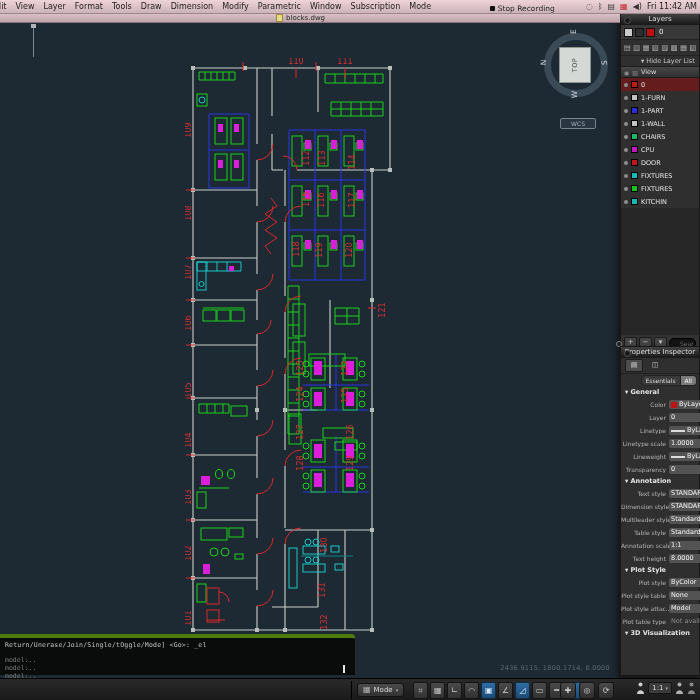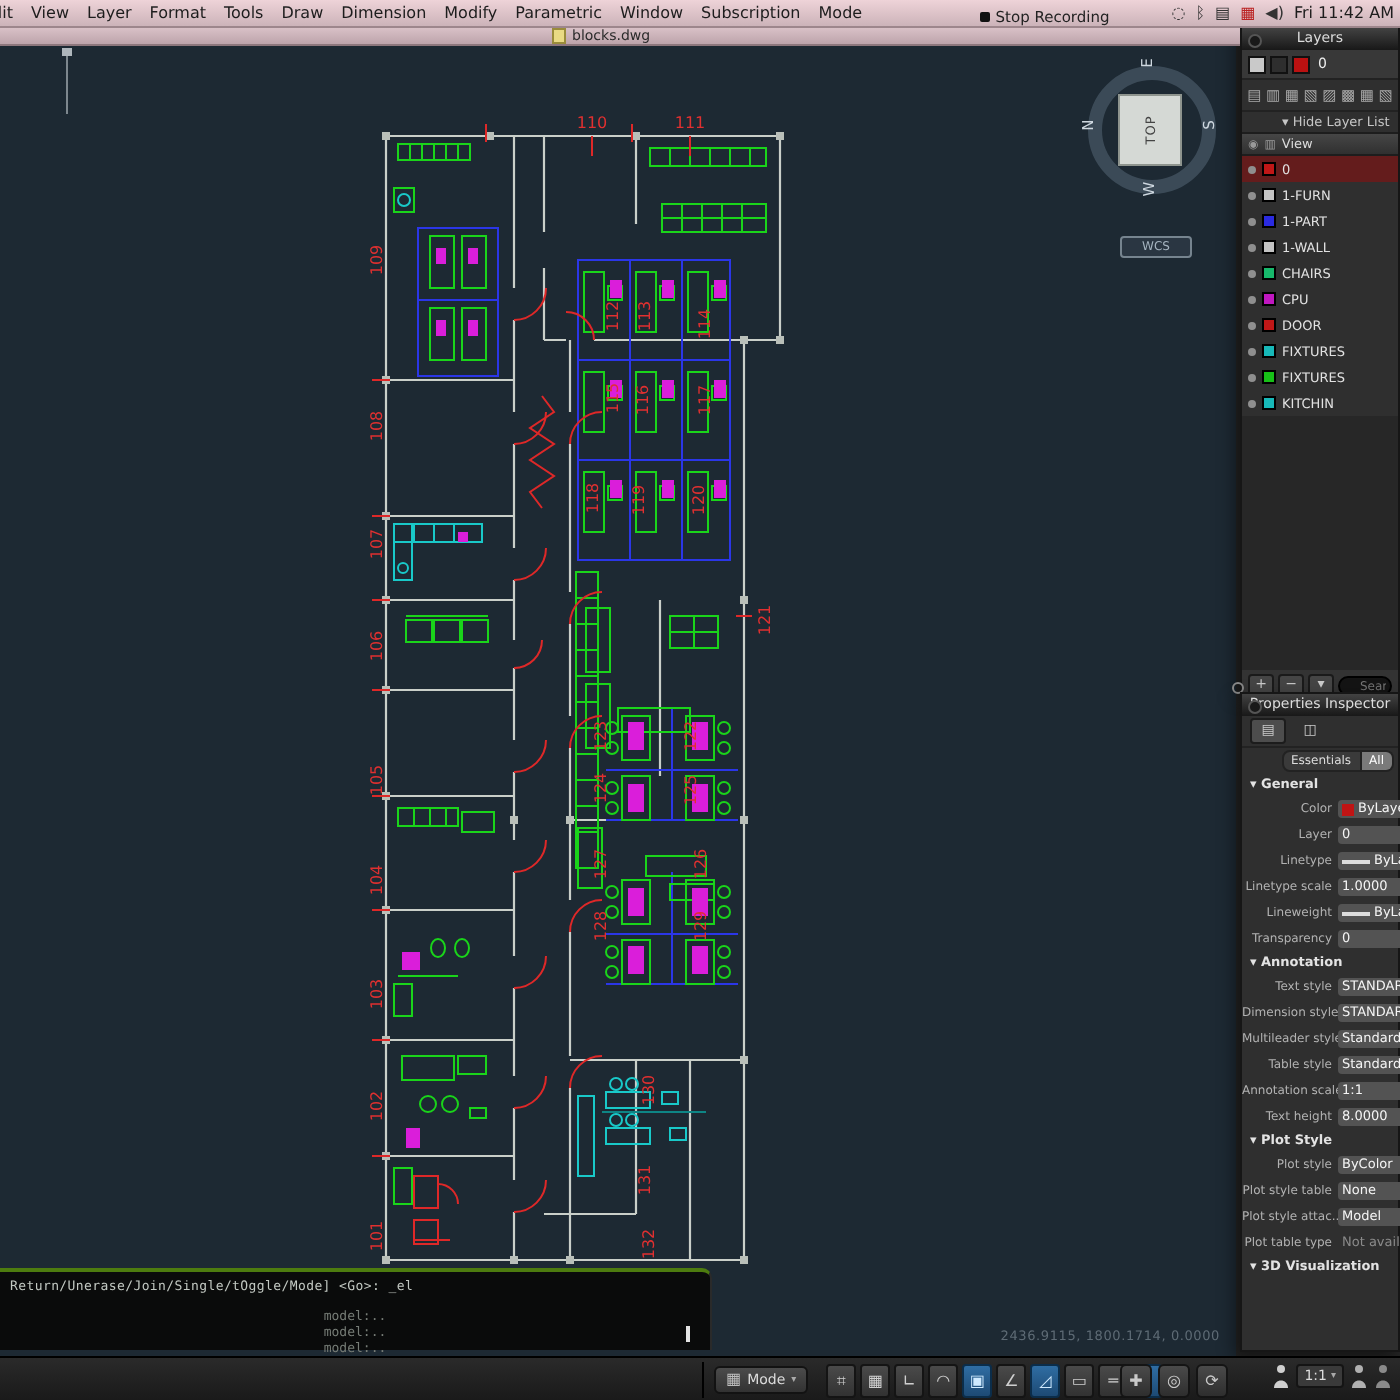--- a/index.html
+++ b/index.html
@@ -33,24 +33,24 @@
   #vc-ring{position:absolute;left:8px;top:5px;width:50px;height:50px;border:7px solid rgba(125,145,165,.32);border-radius:50%;}
   .vc-letter{position:absolute;font-size:7.5px;color:#cfd8e0;transform:rotate(-90deg);}
   #vc-e{left:35px;top:-1px;} #vc-n{left:5px;top:30px;} #vc-s{left:66px;top:30px;} #vc-w{left:35px;top:62px;}
   #vc-face{position:absolute;left:23px;top:19px;width:30px;height:34px;background:#d5d9d5;border:1px solid #8e948e;
     display:flex;align-items:center;justify-content:center;}
   #vc-face span{font-size:6.5px;color:#444;transform:rotate(-90deg);letter-spacing:.5px;}
   #vc-ucs{position:absolute;left:24px;top:90px;width:34px;height:9px;background:#2a3642;border:1px solid #76848f;
     border-radius:2px;font-size:6px;color:#a4b3bf;text-align:center;line-height:9px;}
   
   #cmdwin{position:absolute;left:0;top:612px;width:356px;height:41px;background:rgba(9,9,9,.93);
-    border-radius:0 5px 0 0;border-top:2px solid #4d7c0f;border-right:1px solid #2a2a2a;
+    border-radius:0 5px 0 0;border-top:4px solid #4d7c0f;border-right:1px solid #2a2a2a;
     font-family:"DejaVu Sans Mono",monospace;padding:3px 5px;box-sizing:border-box;}
   #cmd-prompt{font-size:6.5px;color:#c2c8c2;white-space:nowrap;letter-spacing:.2px;}
-  #cmd-history{margin-top:7px;text-align:center;}
+  #cmd-history{margin-top:7px;}
   .cmd-line{font-size:6.5px;color:#767c76;line-height:8px;}
   #cmd-cursor{position:absolute;right:10px;top:27px;width:2.5px;height:8px;background:#e4e4e4;}
   
   #floorplan{position:absolute;left:185px;top:36px;}
   .room-label{font-size:8px;fill:#e03030;font-family:"DejaVu Sans",sans-serif;}
   
   #right-backdrop{position:absolute;left:618px;top:13px;width:82px;height:687px;background:#242424;z-index:10;}
   .palette{position:absolute;left:620px;width:80px;background:#2f2f2f;border:1px solid #161616;
     box-sizing:border-box;box-shadow:-3px 3px 8px rgba(0,0,0,.45);z-index:15;}
   .panel-title{height:11px;background:linear-gradient(#424242,#181818);color:#ddd;font-size:7px;

